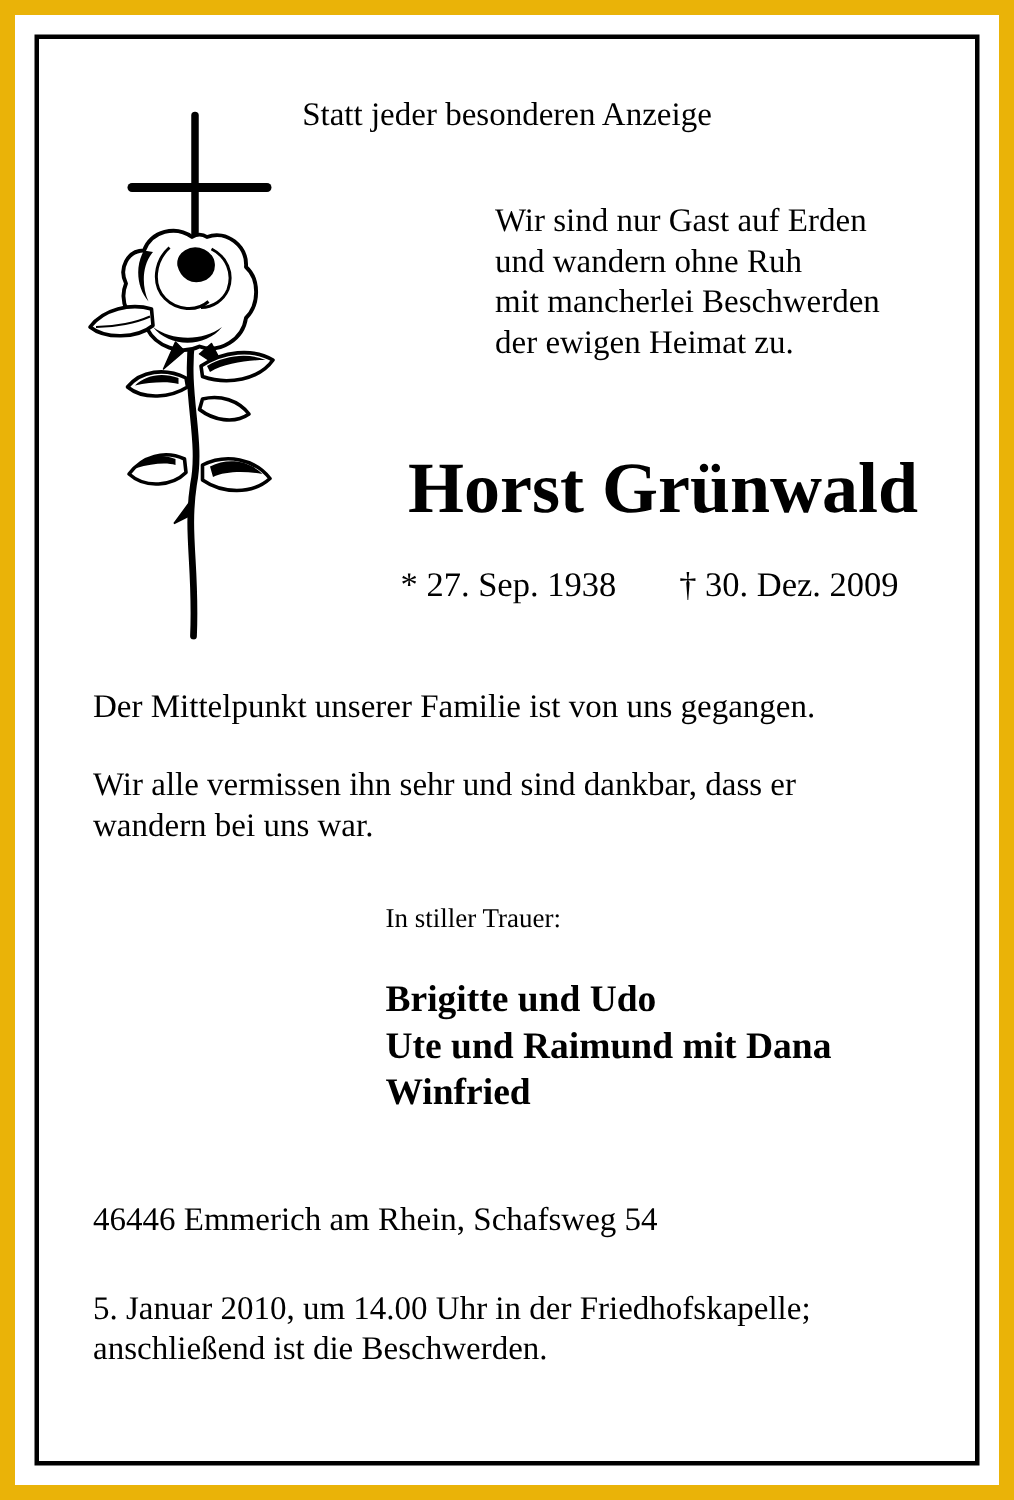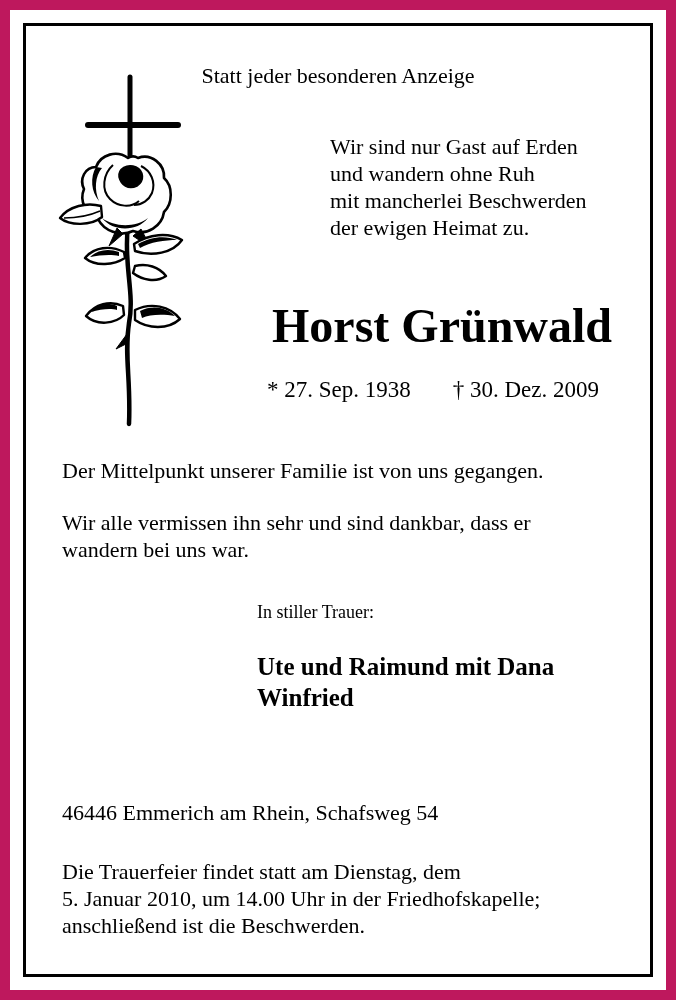--- a/index.html
+++ b/index.html
@@ -1,20 +1,20 @@
 <!DOCTYPE html>
 <html lang="de"><head>
 <meta charset="utf-8">
 <style>
   html, body { margin: 0; padding: 0; background: #000; }
   .page {
     position: relative;
     width: 676px;
     height: 1000px;
-    background: #be185d;
+    background: #eab308;
     overflow: hidden;
     font-family: "Liberation Serif", "DejaVu Serif", serif;
     color: #000000;
   }
   .paper {
     position: absolute;
     left: 10px; top: 10px; right: 10px; bottom: 10px;
     background: #ffffff;
   }
   .inner-border {
@@ -163,26 +163,26 @@
     <div class="para-center-gone">Der Mittelpunkt unserer Familie ist von uns gegangen.</div>
 
     <div class="para-missing">
       <div>Wir alle vermissen ihn sehr und sind dankbar, dass er</div>
       <div>wandern bei uns war.</div>
     </div>
 
     <div class="mourning-intro">In stiller Trauer:</div>
 
     <div class="mourner-names">
+      <div>Brigitte und Udo</div>
       <div>Ute und Raimund mit Dana</div>
       <div>Winfried</div>
     </div>
 
     <div class="address-line">46446 Emmerich am Rhein, Schafsweg 54</div>
 
     <div class="funeral-info">
-      <div>Die Trauerfeier findet statt am Dienstag, dem</div>
       <div>5. Januar 2010, um 14.00 Uhr in der Friedhofskapelle;</div>
       <div>anschließend ist die Beschwerden.</div>
     </div>
 
   </div>
 </div>
 
 </body></html>

